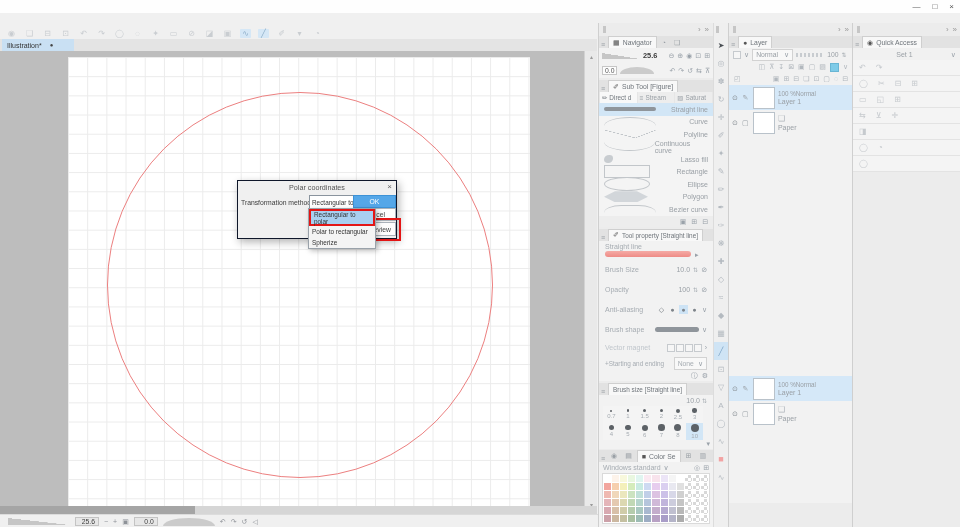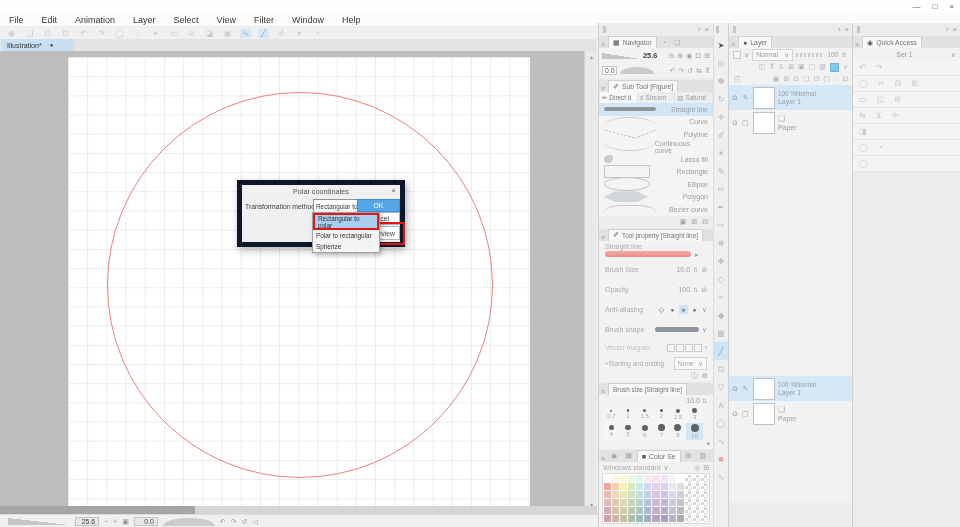--- a/index.html
+++ b/index.html
@@ -135,21 +135,21 @@
   .linfo{font-size:6.3px;color:#9aa0a6;}
   .linfo.pg{font-size:8px;color:#b0b6bc;}
   .lname{font-size:7px;color:#9aa0a6;}
 
   
   .qa-set{height:12px;display:flex;align-items:center;padding:0 5px;background:#f1f1f1;font-size:7px;color:#9aa0a6;}
   .qarow{height:15px;border-bottom:1px solid #e3e3e3;display:flex;align-items:center;gap:10px;
          padding:0 6px;font-size:8px;color:#c6cace;background:#f4f4f4;}
 
   
-  #dialog{left:237px;top:180px;width:158px;height:57px;background:#f0f0f0;border:5px solid #0f172a;
+  #dialog{left:237px;top:180px;width:158px;height:57px;background:#f0f0f0;border:1px solid #0f172a;
           box-shadow:2px 3px 8px rgba(0,0,0,.3);z-index:10;}
   .dlg-title{height:12px;display:flex;align-items:center;justify-content:center;color:#555;font-size:7.2px;position:relative;}
   .dlg-close{position:absolute;right:4px;top:1px;color:#666;font-size:8px;}
   .dlg-label{position:absolute;left:3px;top:18px;color:#3c3c3c;font-size:6.8px;}
   .dlg-select{position:absolute;left:71px;top:14px;width:64px;height:12px;background:#fff;border:1px solid #8a949e;
               display:flex;align-items:center;font-size:6.4px;padding:0 2px;color:#333;gap:2px;}
   .dlg-select .caret{margin-left:auto;font-size:6px;color:#555;}
   .dlg-btn{position:absolute;left:115px;width:41px;height:11px;display:flex;align-items:center;justify-content:center;
            gap:3px;font-size:6.8px;background:#fdfdfd;border:1px solid #aab2ba;color:#444;}
   #btn-ok{top:14px;background:#55a7e8;border-color:#3d92d6;color:#fff;}
@@ -167,31 +167,20 @@
 <div id="app">
 
   <div id="titlebar" class="abs">
     <span id="winbtns">
       <span>—</span>
       <span>□</span>
       <span>×</span>
     </span>
   </div>
 
-  <div id="menubar" class="abs">
-    <span class="menu-item">File</span>
-      <span class="menu-item">Edit</span>
-      <span class="menu-item">Animation</span>
-      <span class="menu-item">Layer</span>
-      <span class="menu-item">Select</span>
-      <span class="menu-item">View</span>
-      <span class="menu-item">Filter</span>
-      <span class="menu-item">Window</span>
-      <span class="menu-item">Help</span>
-  </div>
 
   <div id="maintoolbar" class="abs">
     <span class="tbico">◉</span>
       <span class="tbico">❏</span>
       <span class="tbico">⊟</span>
       <span class="tbico">⊡</span>
       <span class="tbico">↶</span>
       <span class="tbico">↷</span>
       <span class="tbico">◯</span>
       <span class="tbico">◌</span>

